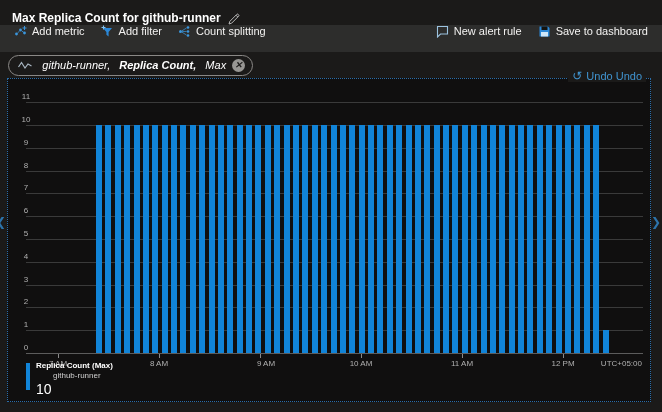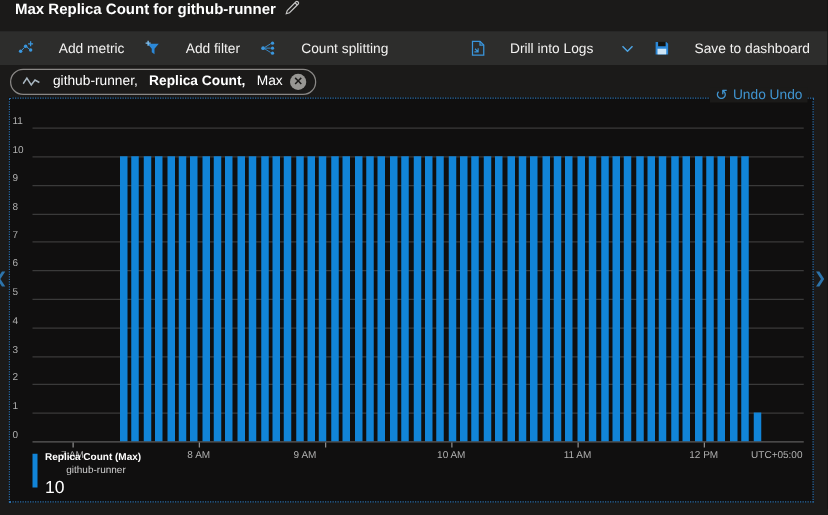--- a/index.html
+++ b/index.html
@@ -3,47 +3,47 @@
 <meta charset="utf-8">
 <style>
   * { box-sizing: border-box; }
   html,body { margin:0; padding:0; }
   body {
     width:662px; height:412px; position:relative; overflow:hidden;
     background:#1b1a19; color:#fff;
     font-family:"Liberation Sans", sans-serif;
   }
   
-  .title-row { height:25px; display:flex; align-items:flex-start; padding-left:12px; gap:7px; }
+  .title-row { height:25px; display:flex; align-items:flex-end; padding-left:12px; gap:7px; }
   .page-title { font-size:12px; font-weight:bold; color:#ffffff; }
   .pencil { color:#c8c8c8; display:flex; }
   
   .toolbar { height:27px; background:#2d2d2c; display:flex; align-items:center;
              justify-content:space-between; padding:0 6px; }
   .tb-group { display:flex; align-items:center; height:100%; }
-  .tb-btn { display:flex; align-items:center; gap:20px; font-size:11px; color:#f3f2f1;
+  .tb-btn { display:flex; align-items:flex-start; gap:5px; font-size:11px; color:#f3f2f1;
             padding:0 8px; height:100%; cursor:pointer; white-space:nowrap; }
   .chev { display:flex; margin-left:2px; }
   
   .pill-row { height:26px; display:flex; align-items:center; padding-left:8px; }
   .metric-pill { display:flex; align-items:center; gap:6px; border:1px solid #8a8886;
                  border-radius:11px; height:21px; padding:0 7px 0 9px; font-size:11px; color:#fff; }
-  .metric-pill span { white-space:pre; }
+  .metric-pill span { white-space:pre;font-style:italic; }
   .pill-close { width:13px; height:13px; border-radius:50%; background:#979693; color:#1b1a19;
                 font-size:9px; line-height:13px; text-align:center; font-weight:bold; cursor:pointer; }
   
   .chart-outer { position:absolute; left:7px; top:78px; width:644px; height:324px;
                  border:1px dotted #2a6da8; background:#100f0f; }
   .undo-zoom { position:absolute; top:-9px; right:4px; background:#1b1a19; color:#4094d0;
                font-size:11px; display:flex; align-items:center; gap:4px; padding:0 4px; cursor:pointer; }
   .undo-icon { font-size:12px; line-height:1; }
   .plot-area { position:absolute; left:0; top:0; right:0; bottom:0; }
   .gridline { position:absolute; left:18px; right:7px; height:1px; background:#3a3a3a; }
   .gridline.axis0 { background:#5c5c5c; }
-  .y-tick-label { position:absolute; left:2px; width:32px; text-align:left;
+  .y-tick-label { position:absolute; left:2px; width:32px; text-align:center;
                   font-size:8px; color:#b0b0b0; }
   .bar { position:absolute; width:6px; background:#1184d8; }
   .x-tick { position:absolute; width:1px; height:4px; background:#8a8a8a; }
   .x-tick-label { position:absolute; width:44px; text-align:center; font-size:8px; color:#b0b0b0; }
   .tz-label { position:absolute; right:8px; font-size:8px; color:#b0b0b0; }
   
   .legend { position:absolute; left:18px; bottom:4px; display:flex; gap:6px; }
   .legend-swatch { width:4px; height:27px; background:#1184d8; margin-top:2px; }
   .legend-texts { display:flex; flex-direction:column; }
   .legend-metric { font-size:8px; font-weight:bold; color:#fff; line-height:10px; }
@@ -99,32 +99,25 @@
             <circle cx="10" cy="10.5" r="1.3" fill="#3a96dd"></circle>
             <path d="M4 5.8 L8.5 3 M4 6.5 h4.5 M4 7.2 L8.5 10" stroke="#3a96dd" stroke-width="0.7" fill="none"></path>
           </svg>
       </span>
       <span>Count splitting</span>
     </div>
   </div>
   <div class="tb-group">
     <div class="tb-btn">
       <span>
-        <svg width="12" height="13" viewBox="0 0 12 13">
-            <path d="M2 1 h6 l3 3 v8 h-9 Z" fill="none" stroke="#3a96dd" stroke-width="1"></path>
-            <path d="M8 1 v3 h3" fill="none" stroke="#3a96dd" stroke-width="1"></path>
-            <path d="M4 7 l2.5 2.5 M6.5 6.5 v3 h-3" stroke="#3a96dd" stroke-width="0.9" fill="none"></path>
-          </svg>
-      </span>
-      <span>Drill into Logs</span>
-      <span class="chev">
-        <svg width="10" height="6" viewBox="0 0 10 6">
-            <path d="M1 1 L5 5 L9 1" fill="none" stroke="#4da2e0" stroke-width="1.2"></path>
-          </svg>
-      </span>
+        <svg width="13" height="13" viewBox="0 0 13 13">
+            <path d="M1.5 1.5 h10 v7.5 h-7 l-3 3 Z" fill="none" stroke="#9cc3e0" stroke-width="1.1"></path>
+          </svg>
+      </span>
+      <span>New alert rule</span>
     </div>
     <div class="tb-btn">
       <span>
         <svg width="13" height="13" viewBox="0 0 13 13">
             <path d="M1.5 1.5 h8.5 l1.5 1.5 v8.5 h-10 Z" fill="#2b88d8"></path>
             <rect x="3.5" y="1.5" width="6" height="3.5" fill="#14130f"></rect>
             <rect x="3" y="7" width="7" height="4.5" fill="#cfe6f7"></rect>
           </svg>
       </span>
       <span>Save to dashboard</span>
@@ -231,21 +224,21 @@
       <div class="bar" style="left: 557px; top: 46px; height: 228px; background: rgb(17, 132, 216);"></div>
       <div class="bar" style="left: 566.38px; top: 46px; height: 228px; background: rgb(17, 132, 216);"></div>
       <div class="bar" style="left: 575.76px; top: 46px; height: 228px; background: rgb(17, 132, 216);"></div>
       <div class="bar" style="left: 585.14px; top: 46px; height: 228px; background: rgb(17, 132, 216);"></div>
       <div class="bar" style="left: 594.52px; top: 251.2px; height: 22.8px; background: rgb(17, 132, 216);"></div>
       <div class="x-tick" style="left: 50px; top: 275px;"></div>
       <div class="x-tick-label" style="left: 28px; top: 280px;">7 AM</div>
       <div class="x-tick" style="left: 151px; top: 275px;"></div>
       <div class="x-tick-label" style="left: 129px; top: 280px;">8 AM</div>
       <div class="x-tick" style="left: 252px; top: 275px;"></div>
-      <div class="x-tick-label" style="left: 214px; top: 280px;">9 AM</div>
+      <div class="x-tick-label" style="left: 236px; top: 280px;">9 AM</div>
       <div class="x-tick" style="left: 353px; top: 275px;"></div>
       <div class="x-tick-label" style="left: 331px; top: 280px;">10 AM</div>
       <div class="x-tick" style="left: 454px; top: 275px;"></div>
       <div class="x-tick-label" style="left: 432px; top: 280px;">11 AM</div>
       <div class="x-tick" style="left: 555px; top: 275px;"></div>
       <div class="x-tick-label" style="left: 533px; top: 280px;">12 PM</div>
       <div class="tz-label" style="top: 280px;">UTC+05:00</div>
     </div>
   <div class="legend">
     <div class="legend-swatch"></div>

